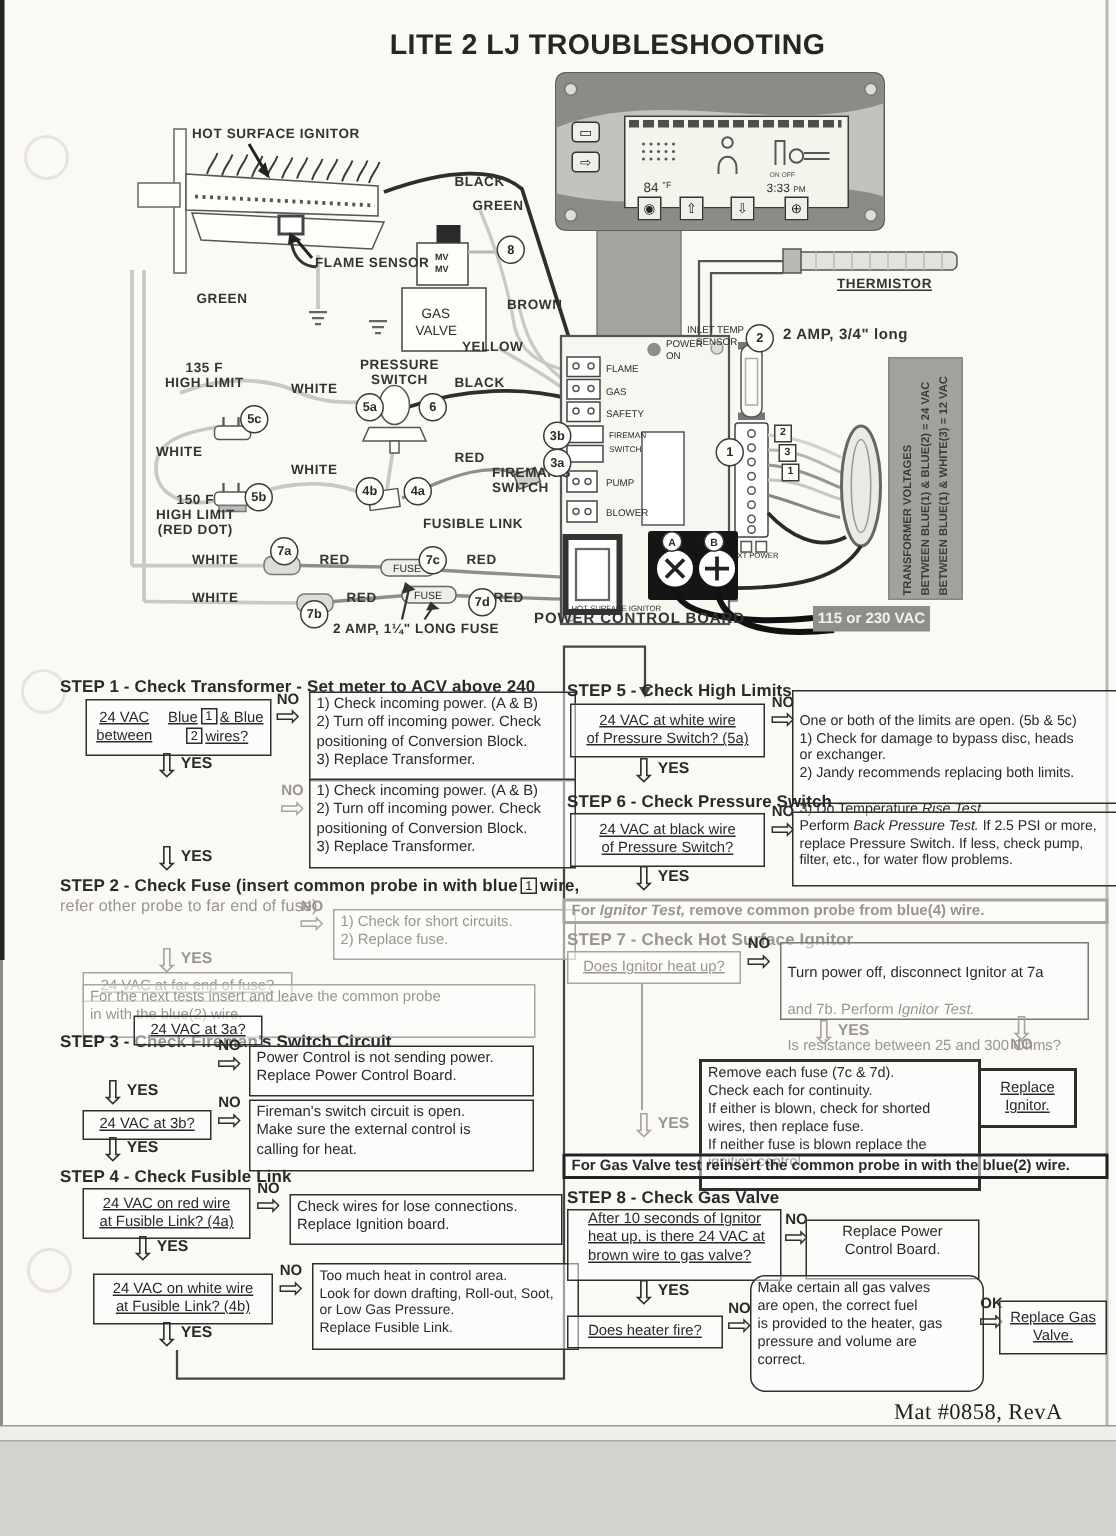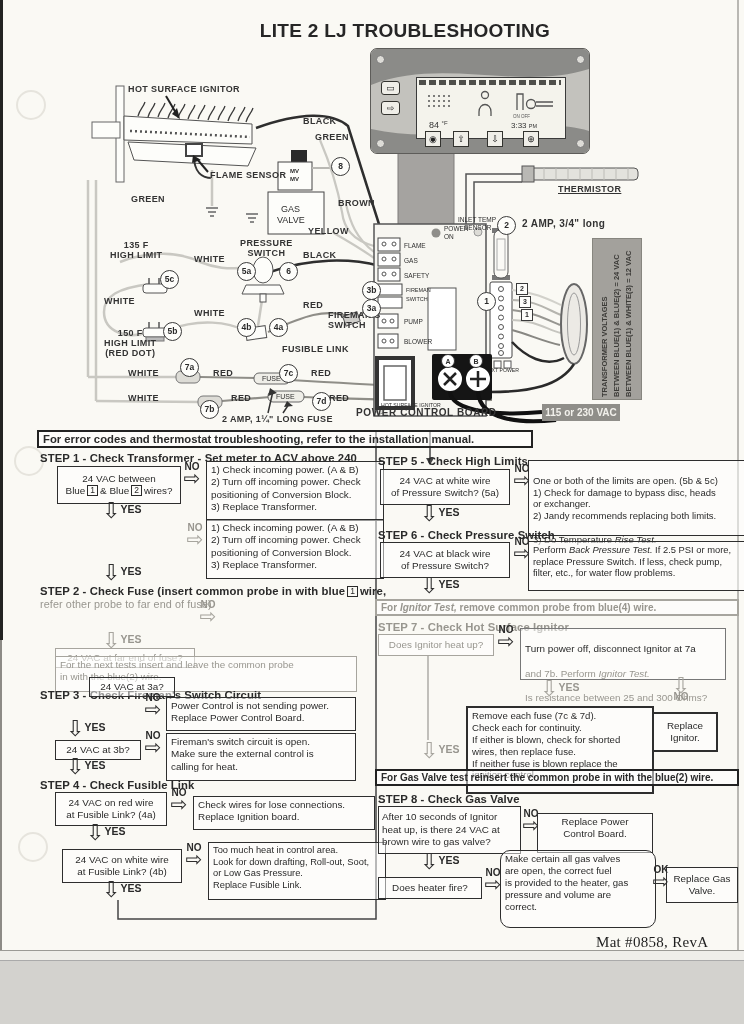--- a/index.html
+++ b/index.html
@@ -1,20 +1,20 @@
 <!DOCTYPE html>
 <html><head>
 <meta charset="utf-8">
 <style>
   html,body{margin:0;padding:0;}
   body{width:744px;height:1024px;position:relative;background:#d9d8d4;font-family:"Liberation Sans",sans-serif;color:#2a2a2a;overflow:hidden;}
   #page{position:absolute;left:0;top:0;width:744px;height:950px;background:#faf9f4;overflow:hidden;}
   .abs{position:absolute;}
   
-  .q{position:absolute;border:1.5px solid #2e2e2e;display:flex;flex-direction:column;align-items:center;justify-content:center;text-align:center;font-size:9.9px;line-height:1.25;white-space:pre-line;background:rgba(255,255,255,.5);}
+  .q{position:absolute;border:1.5px solid #2e2e2e;display:flex;flex-direction:row;align-items:center;justify-content:center;text-align:center;font-size:9.9px;line-height:1.25;white-space:pre-line;background:rgba(255,255,255,.5);text-decoration:underline;}
   .a{position:absolute;border:1.5px solid #2e2e2e;padding:2px 4px;font-size:9.9px;line-height:1.24;white-space:pre-line;background:rgba(255,255,255,.5);}
   .sh{position:absolute;font-size:11.3px;font-weight:bold;letter-spacing:.1px;white-space:nowrap;}
   .bar{position:absolute;border:2px solid #222;font-weight:bold;padding:1px 4px;white-space:nowrap;background:rgba(255,255,255,.5);}
   .na{position:absolute;width:26px;text-align:center;}
   .na .t{display:block;font-size:10px;font-weight:bold;line-height:8px;}
   .na .g{display:block;font-size:20px;line-height:15px;color:#2e2e2e;}
   .ya{position:absolute;display:flex;align-items:flex-start;}
   .ya .g{font-size:22px;line-height:17px;color:#2e2e2e;}
   .ya .t{font-size:10.5px;font-weight:bold;margin-top:1px;}
   .nb{display:inline-block;border:1px solid currentColor;font-size:8.5px;line-height:9px;padding:0 2px;margin:0 2px;vertical-align:1px;font-weight:normal;}
@@ -367,21 +367,20 @@
   <div class="c" style="left:312px;top:392px;">7d</div>
   <div class="c" style="left:331px;top:157px;">8</div>
   <div class="c" style="left:362px;top:281px;">3b</div>
   <div class="c" style="left:362px;top:299px;">3a</div>
   <div class="c" style="left:497px;top:216px;">2</div>
   <div class="c" style="left:477px;top:292px;">1</div>
   <div class="bx" style="left:516px;top:283px;">2</div>
   <div class="bx" style="left:519px;top:296px;">3</div>
   <div class="bx" style="left:521px;top:309px;">1</div>
 
-  <div class="bar" style="left:37px;top:430px;width:484px;font-size:11.3px;">For error codes and thermostat troubleshooting, refer to the installation manual.</div>
 
   <div class="sh" style="left:40px;top:452px;">STEP 1 - Check Transformer - Set meter to ACV above 240</div>
   <div class="q" style="left:57px;top:466px;width:122px;height:36px;">
     <div>24  VAC  between</div>
     <div><span>Blue</span><span class="nb">1</span><span>&amp; Blue</span><span class="nb">2</span><span>wires?</span></div>
   </div>
   <div class="na" style="left:179px;top:463px;">
       <span class="t">NO</span>
       <span class="g">⇨</span>
     </div>
@@ -406,20 +405,22 @@
       <span class="t">YES</span>
     </div>
 
   <div class="sh" style="left:40px;top:585px;"><span>STEP 2 - Check Fuse (insert common probe in with blue</span><span class="nb">1</span><span>wire,</span></div>
   <div class="sh f" style="left:40px;top:598px;font-weight:normal;font-size:10.8px;">refer other probe to far end of fuse)</div>
   <div class="q f" style="left:55px;top:612px;width:138px;height:18px;margin-top:36px;">24 VAC at far end of fuse?</div>
   <div class="na f" style="left:195px;top:601px;">
       <span class="t">NO</span>
       <span class="g">⇨</span>
     </div>
+  <div class="a f" style="left:222px;top:606px;width:152px;height:28px;">1)  Check for short circuits.
+2)  Replace fuse.</div>
   <div class="ya f" style="left:102px;top:632px;">
       <span class="g">⇩</span>
       <span class="t">YES</span>
     </div>
   <div class="a f" style="left:55px;top:656px;width:292px;height:30px;">For the next tests insert and leave the common probe
 in with the blue(2) wire.</div>
 
   <div class="sh" style="left:40px;top:689px;">STEP 3 - Check Fireman's Switch Circuit</div>
   <div class="q" style="left:55px;top:677px;width:84px;height:18px;margin-left:34px;">24 VAC at 3a?</div>
   <div class="na" style="left:140px;top:694px;">

